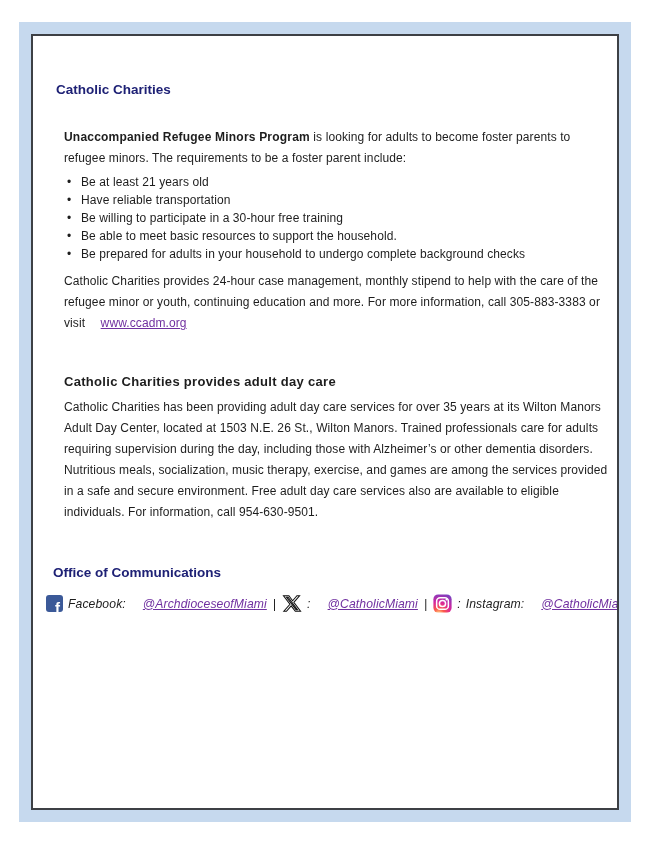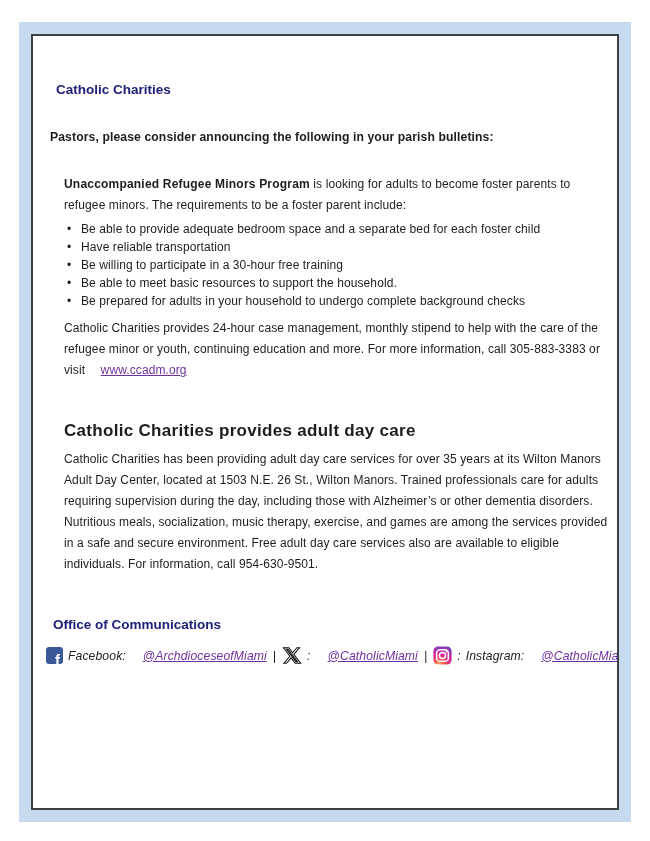--- a/index.html
+++ b/index.html
@@ -39,21 +39,21 @@
   ul.reqs { margin-top:4px; list-style:none; padding-left:17px; width:560px; }
   ul.reqs li { position:relative; line-height:18px; }
   ul.reqs li::before {
     content:"\2022"; position:absolute; left:-14px; top:0;
     font-size:12px; color:#1d1d1d;
   }
   .info { margin-top:8px; width:545px; }
   a.plink {
     color:#7030a0; text-decoration:underline; cursor:pointer;margin-left:12px;
   }
-  .h2-adc { margin:40px 0 0 0; font-size:17px; font-weight:bold; letter-spacing:0.3px; }
+  .h2-adc { margin:40px 0 0 0; font-size:13px; font-weight:bold; letter-spacing:0.3px; }
   .adc-body { margin-top:8px; width:552px; }
   .follow { margin-top:14px; font-weight:bold; font-size:12.3px; letter-spacing:0.2px; }
   .note { margin-top:14px; font-style:italic; font-size:12.2px; }
   .social {
     margin:14px 0 0 -4px;
     display:flex; align-items:center; gap:5px;
     font-style:italic; font-size:12.2px; white-space:nowrap;
   }
   .social a.plink { font-style:italic; }
   .sep { padding:0 1px; }
@@ -71,27 +71,26 @@
 </head>
 <body>
 
 <div class="sheet">
   <div class="frame">
     <div class="inner">
       <div class="content">
 
         <h1 class="h1-cc">Catholic Charities</h1>
 
-        <p class="intro">Pastors, please consider announcing the following in your parish bulletins:</p>
 
         <div class="indent">
           <p class="para lead"><b>Unaccompanied Refugee Minors Program</b><span> is looking for adults to become foster parents to refugee minors. The requirements to be a foster parent include:</span></p>
 
           <ul class="reqs">
-            <li>Be able to provide adequate bedroom space and a separate bed for each foster child</li>
+            <li>Be at least 21 years old</li>
             <li>Have reliable transportation</li>
             <li>Be willing to participate in a 30-hour free training</li>
             <li>Be able to meet basic resources to support the household.</li>
             <li>Be prepared for adults in your household to undergo complete background checks</li>
           </ul>
 
           <p class="para info"><span>Catholic Charities provides 24-hour case management, monthly stipend to help with the care of the refugee minor or youth, continuing education and more. For more information, call 305-883-3383 or visit </span><a class="plink">www.ccadm.org</a></p>
 
           <p class="h2-adc">Catholic Charities provides adult day care</p>
 

